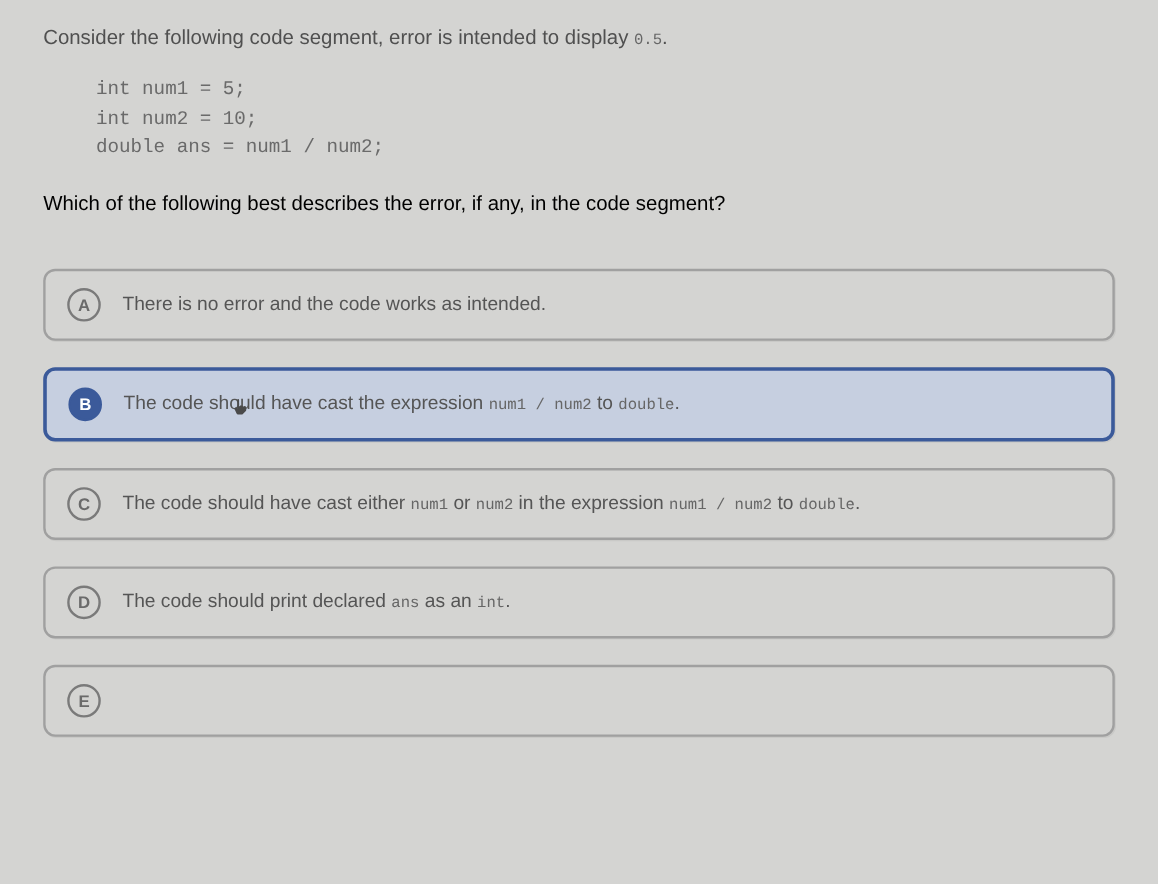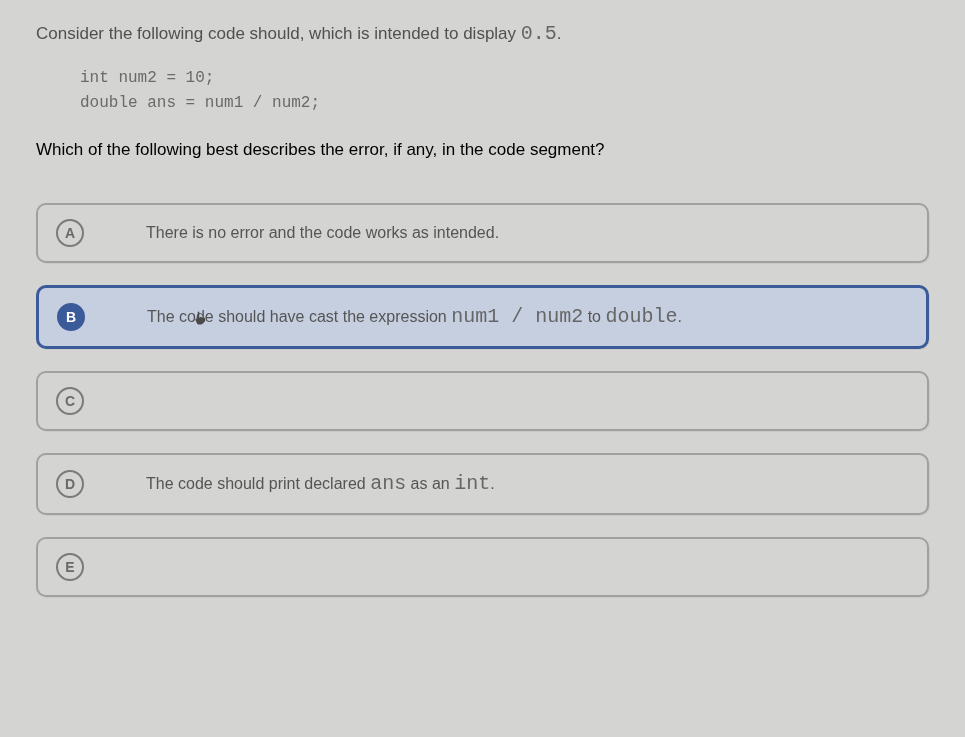--- a/index.html
+++ b/index.html
@@ -15,21 +15,21 @@
     .question-text {
       font-size: 17px;
       color: #505050;
       margin-bottom: 18px;
       line-height: 1.4;
     }
     .question-text code,
     .code-block code,
     .option-text code {
       font-family: "Courier New", Courier, monospace;
-      font-size: 20px;
+      font-size: 13px;
       color: #666;
     }
     .code-block {
       margin-left: 44px;
       margin-bottom: 22px;
       font-family: "Courier New", Courier, monospace;
       font-size: 16px;
       line-height: 1.55;
       color: #6a6a6a;
     }
@@ -75,40 +75,40 @@
     }
     .option.selected .option-letter {
       background: #3b5a9a;
       border-color: #3b5a9a;
       color: #fff;
     }
     .option-text {
       font-size: 16px;
       color: #555;
       line-height: 1.5;
-      margin-left: 44px;
     }
     .cursor {
       position: absolute;
       left: 152px;
       top: 22px;
       width: 18px;
       height: 18px;
       pointer-events: none;
     }
     .cursor svg { display: block; }
   </style>
 </head>
 <body>
 
 <div class="question-text">
-  <span>Consider the following code should, which is intended to display </span><code>0.5</code><span>.</span>
+  <span>Consider the following code segment, error is intended to display </span><code>0.5</code><span>.</span>
 </div>
 
 <div class="code-block" id="code-block">
+    <div>int num1 = 5;</div>
     <div>int num2 = 10;</div>
     <div>double ans = num1 / num2;</div>
   </div>
 
 <div class="follow-text">Which of the following best describes the error, if any, in the code segment?</div>
 
 <div class="options" id="options">
     <div class="option">
       <div class="option-letter">A</div>
       <div class="option-text"><span>There is no error and the code works as intended.</span></div>
@@ -117,20 +117,21 @@
       <div class="option-letter">B</div>
       <div class="option-text"><span>The code should have cast the expression </span><code>num1 / num2</code><span> to </span><code>double</code><span>.</span></div>
       <div class="cursor">
         <svg viewBox="0 0 24 24" width="18" height="18">
           <path fill="#4a4a4a" d="M10 2c.6 0 1 .4 1 1v7.3l1.6-1.1c.5-.3 1.1-.2 1.4.3l1 .7c.3.2.7.2 1 .1l1.2-.4c.6-.2 1.2.2 1.3.8l.5 3c.1.6-.1 1.2-.5 1.6l-3.3 3.3c-.4.4-.9.6-1.4.6h-4c-.7 0-1.3-.4-1.6-1L6 13.4c-.3-.6-.1-1.3.5-1.6l.9-.5c.3-.2.7-.1.9.2l.7 1V3c0-.6.4-1 1-1z"></path>
         </svg>
       </div>
     </div>
     <div class="option">
       <div class="option-letter">C</div>
+      <div class="option-text"><span>The code should have cast either </span><code>num1</code><span> or </span><code>num2</code><span> in the expression </span><code>num1 / num2</code><span> to </span><code>double</code><span>.</span></div>
     </div>
     <div class="option">
       <div class="option-letter">D</div>
       <div class="option-text"><span>The code should print declared </span><code>ans</code><span> as an </span><code>int</code><span>.</span></div>
     </div>
     <div class="option">
       <div class="option-letter">E</div>
     </div>
   </div>
 

